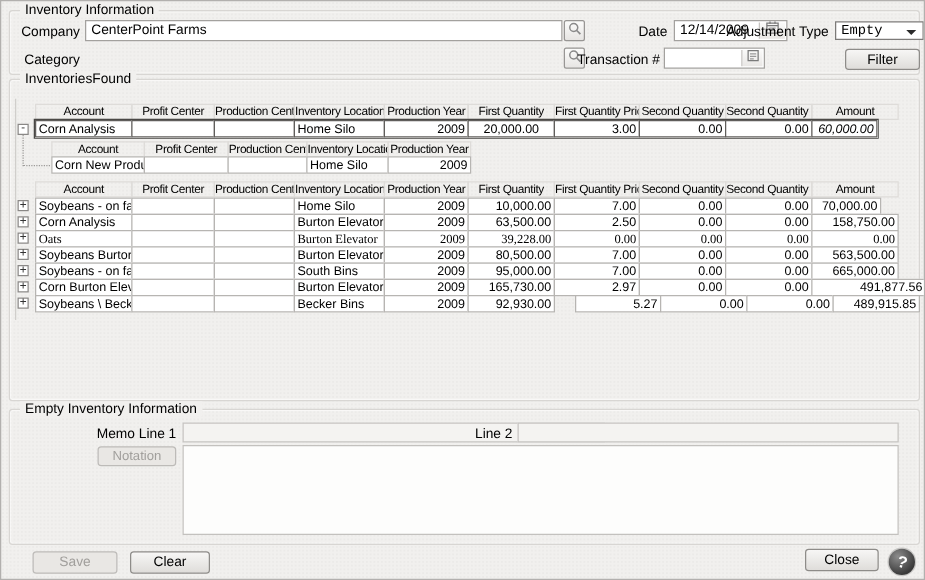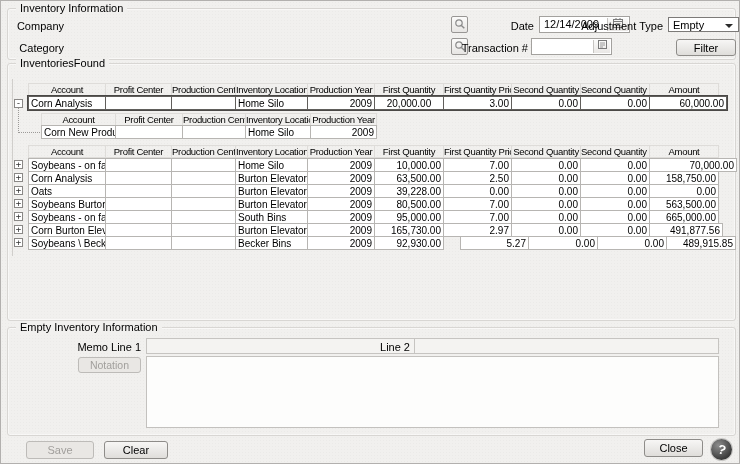--- a/index.html
+++ b/index.html
@@ -61,20 +61,21 @@
 </head>
 <body>
 
 <div class="win">
 
   <div class="groupbox" style="left:6px; top:7px; width:727px; height:50px;">
     <div class="gb-label">Inventory Information</div>
   </div>
 
   <div class="label r" style="left:6px; top:19px; width:57px;">Company</div>
+  <div class="tfield" style="left:67px; top:15px; width:382px; height:17px;">CenterPoint Farms</div>
   <div class="lookup-btn" style="left:450px; top:15px;">
     <span>
       <svg width="12" height="12" viewBox="0 0 12 12">
           <circle cx="5" cy="5" r="3.2" stroke="#8a8a8a" fill="none" stroke-width="1.2"></circle>
           <line x1="7.4" y1="7.4" x2="10.3" y2="10.3" stroke="#8a8a8a" stroke-width="1.4"></line>
         </svg>
     </span>
   </div>
 
   <div class="label r" style="left:6px; top:41px; width:57px;">Category</div>
@@ -98,21 +99,21 @@
             <line x1="4" y1="1" x2="4" y2="3" stroke="#7a7a7a"></line>
             <line x1="8" y1="1" x2="8" y2="3" stroke="#7a7a7a"></line>
             <line x1="3.5" y1="6.5" x2="8.5" y2="6.5" stroke="#9a9a9a"></line>
             <line x1="3.5" y1="8.5" x2="8.5" y2="8.5" stroke="#9a9a9a"></line>
           </svg>
       </span>
     </span>
   </div>
 
   <div class="label r" style="left:560px; top:19px; width:102px;">Adjustment Type</div>
-  <div class="combo" style="left:667px; top:16px; width:71px; height:15px;">
+  <div class="combo" style="left:667px; top:16px; width:71px; height:15px;font-family:Liberation Mono, monospace;">
     <span>Empty</span>
     <span class="arrow"></span>
   </div>
 
   <div class="label r" style="left:455px; top:41px; width:72px;">Transaction #</div>
   <div class="tfield" style="left:530px; top:37px; width:81px; height:17px;">
     <span></span>
     <span class="inline-btn narrow">
       <span>
         <svg width="11" height="11" viewBox="0 0 11 11">
@@ -150,21 +151,21 @@
   <div class="drow sel" style="left:27px; top:95px;">
     <div class="dcell" style="width:78px;">Corn Analysis</div>
     <div class="dcell" style="width:67px;"></div>
     <div class="dcell" style="width:65px;"></div>
     <div class="dcell" style="width:73px;">Home Silo</div>
     <div class="dcell num" style="width:68px;">2009</div>
     <div class="dcell num" style="width:70px;text-align:center;">20,000.00</div>
     <div class="dcell num" style="width:69px;">3.00</div>
     <div class="dcell num" style="width:70px;">0.00</div>
     <div class="dcell num" style="width:70px;">0.00</div>
-    <div class="dcell num" style="width:78px;">60,000.00</div>
+    <div class="dcell num" style="width:53px;font-style:italic;">60,000.00</div>
   </div>
 
   <div class="conn-v" style="left:17px; top:107px; height:25px;"></div>
   <div class="conn-h" style="left:17px; top:131px; width:22px;"></div>
 
   <div class="hrow" style="left:40px; top:112px;">
       <div class="hcell" style="width: 75px;">Account</div>
       <div class="hcell" style="width: 68px;">Profit Center</div>
       <div class="hcell" style="width: 64px;">Production Center</div>
       <div class="hcell" style="width: 66px;">Inventory Location</div>
@@ -195,35 +196,35 @@
       <div class="drow" style="top: 0px;">
         <div class="dcell" style="width: 78px;">Soybeans - on far</div>
         <div class="dcell" style="width: 67px;"></div>
         <div class="dcell" style="width: 65px;"></div>
         <div class="dcell" style="width: 73px;">Home Silo</div>
         <div class="dcell num" style="width: 68px;">2009</div>
         <div class="dcell num" style="width: 70px;">10,000.00</div>
         <div class="dcell num" style="width: 69px;">7.00</div>
         <div class="dcell num" style="width: 70px;">0.00</div>
         <div class="dcell num" style="width: 70px;">0.00</div>
-        <div class="dcell num" style="width: 88px;">70,000.00</div>
+        <div class="dcell num" style="width: 56px;">70,000.00</div>
       </div>
       <div class="drow" style="top: 13px;">
         <div class="dcell" style="width: 78px;">Corn Analysis</div>
         <div class="dcell" style="width: 67px;"></div>
         <div class="dcell" style="width: 65px;"></div>
         <div class="dcell" style="width: 73px;">Burton Elevator</div>
         <div class="dcell num" style="width: 68px;">2009</div>
         <div class="dcell num" style="width: 70px;">63,500.00</div>
         <div class="dcell num" style="width: 69px;">2.50</div>
         <div class="dcell num" style="width: 70px;">0.00</div>
         <div class="dcell num" style="width: 70px;">0.00</div>
         <div class="dcell num" style="width: 70px;">158,750.00</div>
       </div>
-      <div class="drow" style="top: 26px;">
+      <div class="drow" style="top: 26px; font-family: Liberation Serif, serif;">
         <div class="dcell" style="width: 78px;">Oats</div>
         <div class="dcell" style="width: 67px;"></div>
         <div class="dcell" style="width: 65px;"></div>
         <div class="dcell" style="width: 73px;">Burton Elevator</div>
         <div class="dcell num" style="width: 68px;">2009</div>
         <div class="dcell num" style="width: 70px;">39,228.00</div>
         <div class="dcell num" style="width: 69px;">0.00</div>
         <div class="dcell num" style="width: 70px;">0.00</div>
         <div class="dcell num" style="width: 70px;">0.00</div>
         <div class="dcell num" style="width: 70px;">0.00</div>
@@ -255,21 +256,21 @@
       <div class="drow" style="top: 65px;">
         <div class="dcell" style="width: 78px;">Corn Burton Elev</div>
         <div class="dcell" style="width: 67px;"></div>
         <div class="dcell" style="width: 65px;"></div>
         <div class="dcell" style="width: 73px;">Burton Elevator</div>
         <div class="dcell num" style="width: 68px;">2009</div>
         <div class="dcell num" style="width: 70px;">165,730.00</div>
         <div class="dcell num" style="width: 69px;">2.97</div>
         <div class="dcell num" style="width: 70px;">0.00</div>
         <div class="dcell num" style="width: 70px;">0.00</div>
-        <div class="dcell num" style="width: 74px;">491,877.56</div>
+        <div class="dcell num" style="width: 92px;">491,877.56</div>
       </div>
       <div class="drow" style="top: 78px;">
         <div class="dcell" style="width: 78px;">Soybeans \ Beck</div>
         <div class="dcell" style="width: 67px;"></div>
         <div class="dcell" style="width: 65px;"></div>
         <div class="dcell" style="width: 73px;">Becker Bins</div>
         <div class="dcell num" style="width: 68px;">2009</div>
         <div class="dcell num" style="width: 70px;">92,930.00</div>
         <div class="dcell num" style="width: 69px; margin-left: 16px;">5.27</div>
         <div class="dcell num" style="width: 70px;">0.00</div>

